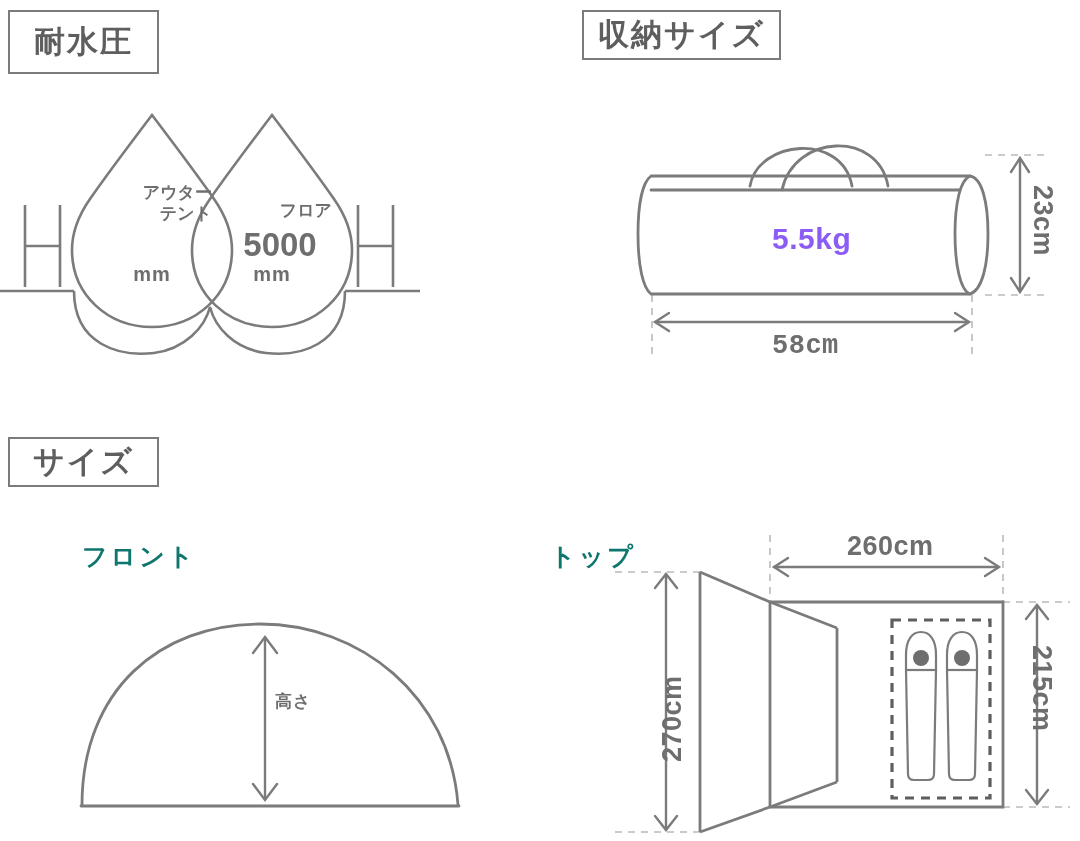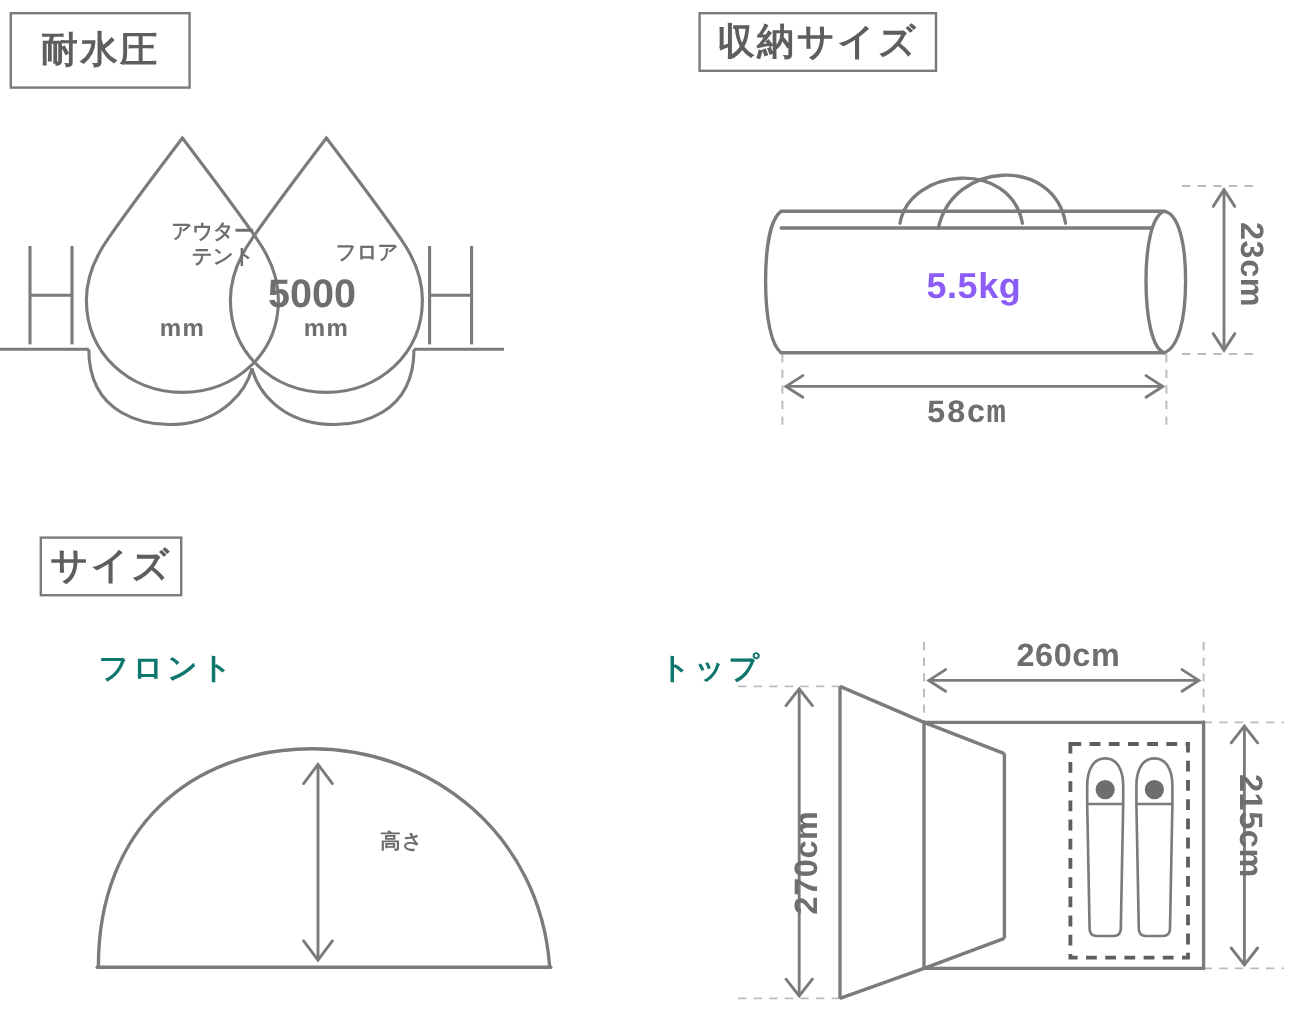--- a/index.html
+++ b/index.html
@@ -85,21 +85,21 @@
   }
   .weight-text {
     position: absolute;
     font-size: 30px;
     font-weight: bold;
     color: #8b5cf6;
     letter-spacing: 0.5px;
   }
   .height-label {
     position: absolute;
-    text-align: center;
+    text-align: left;
     color: #6e6e6e;
   }
   .height-label .hl-top {
     font-size: 17px;
     font-weight: bold;
     letter-spacing: 1px;
     display: block;
   }
   .height-label .hl-val {
     font-size: 30px;
@@ -162,21 +162,21 @@
 
   <div class="label-text drop-small" style="left:92px; top:182px; width:120px;">
     <span>アウター</span><br>
     <span>テント</span>
   </div>
   <div class="label-text drop-unit" style="left:92px; top:263px; width:120px;">mm</div>
 
   <div class="label-text drop-small" style="left:212px; top:200px; width:120px;">
     <span>フロア</span>
   </div>
-  <div class="label-text drop-big" style="left:200px; top:228px; width:120px;">5000</div>
+  <div class="label-text drop-big" style="left:220px; top:228px; width:120px;">5000</div>
   <div class="label-text drop-unit" style="left:212px; top:263px; width:120px;">mm</div>
 
   <div class="section-title" style="left:582px; top:10px; width:199px; height:50px;">収納サイズ</div>
 
   <div class="svgwrap" style="left:630px; top:110px; width:450px; height:250px;">
     <svg width="450" height="250" viewBox="0 0 450 250">
 
       <g stroke="#bbbbbb" stroke-width="1.6" stroke-dasharray="7,6" fill="none">
         <line x1="355" y1="45" x2="420" y2="45"></line>
         <line x1="355" y1="185" x2="420" y2="185"></line>
@@ -217,21 +217,21 @@
       </g>
     </svg>
   </div>
 
   <div class="weight-text" style="left:772px; top:222px;">5.5kg</div>
 
   <div class="dim-text rot-cw" style="left:1058px; top:185px;">23cm</div>
 
   <div class="dim-text" style="left:772px; top:331px;font-family:Liberation Mono, monospace;">58cm</div>
 
-  <div class="section-title" style="left:8px; top:447px; width:119px; height:50px;margin-left:25px;">サイズ</div>
+  <div class="section-title" style="left:8px; top:437px; width:151px; height:50px;">サイズ</div>
 
   <div class="view-label" style="left:82px; top:540px;">フロント</div>
 
   <div class="svgwrap" style="left:60px; top:600px; width:420px; height:230px;">
     <svg width="420" height="230" viewBox="0 0 420 230">
       <g fill="none" stroke="#7b7b7b" stroke-width="2.8" stroke-linecap="round">
 
         <path d="M 22 205
                  C 22 90 100 24 200 24
                  C 300 24 390 96 398 205"></path>

